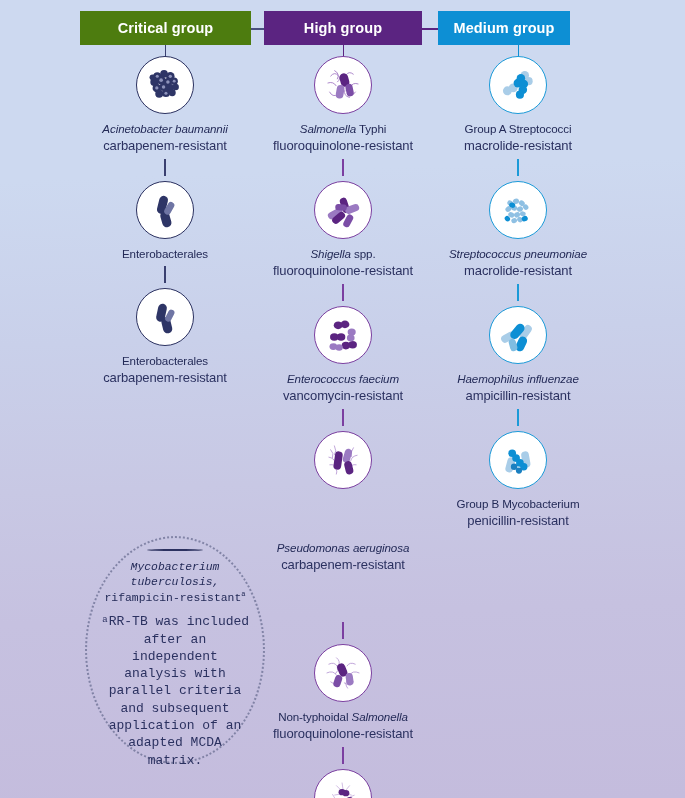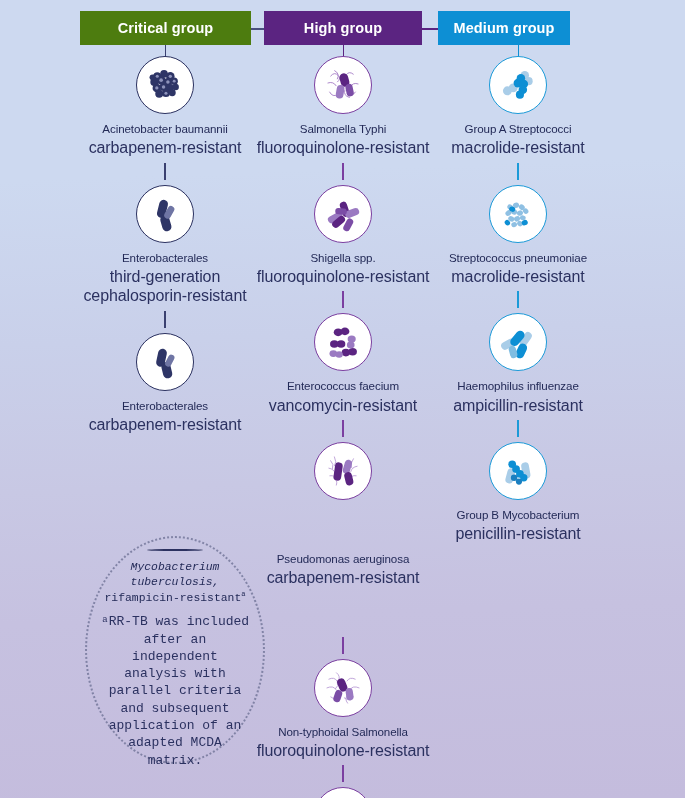--- a/index.html
+++ b/index.html
@@ -49,22 +49,22 @@
     background: #ffffff; position: relative; overflow: hidden;
     display: flex; align-items: center; justify-content: center;
   }
   .c1 .circle { border: 1.4px solid #2b3160; }
   .c2 .circle { border: 1.4px solid #7b3fa0; }
   .c3 .circle { border: 1.4px solid #1b9ad8; }
   .circle svg { width: 58px; height: 58px; display: block; }
 
   .label { text-align: center; margin-top: 8px; line-height: 1.18; }
   .name { font-size: 11.6px; font-weight: normal; color: #232a57; letter-spacing: -.1px; }
-  .name .it { }
-  .sub { font-size: 16px; color: #2b3160; margin-top: 2.5px; line-height: 1.22; letter-spacing: -.1px; }
+  .name .it { font-style: italic; }
+  .sub { font-size: 13px; color: #2b3160; margin-top: 2.5px; line-height: 1.22; letter-spacing: -.1px; }
 
   .connector { width: 1.5px; height: 17px; margin: 5px auto 0; }
   .c1 .connector { background: #3a4070; }
   .c2 .connector { background: #7b3fa0; }
   .c3 .connector { background: #1b9ad8; }
 
   
   .tb-wrap { position: absolute; left: 85px; top: 536px; width: 180px; height: 228px; font-family: Liberation Mono, monospace; }
   .tb-oval {
     position: absolute; inset: 0;
@@ -158,22 +158,20 @@
       <svg viewBox="0 0 58 58">
         <g>
           <rect x="22" y="14" width="9" height="19" rx="4.5" fill="#2e3566" transform="rotate(14 26 23)"></rect>
           <rect x="25" y="30" width="9.5" height="17" rx="4.7" fill="#2e3566" transform="rotate(-16 30 38)"></rect>
           <rect x="30" y="20" width="7" height="14" rx="3.5" fill="#6f75a4" transform="rotate(30 33 27)"></rect>
         </g>
       </svg>
     </div>
     <div class="label">
       <div class="name">Enterobacterales</div>
-      <div class="sub" style="white-space:pre-line;">third-generation
-cephalosporin-resistant</div>
     </div>
     <div class="connector"></div>
   </div>
 
   <div class="node" style="margin-top:5px;">
     <div class="circle">
       <svg viewBox="0 0 58 58">
         <g>
           <rect x="21" y="15" width="9" height="19" rx="4.5" fill="#2e3566" transform="rotate(12 25 24)"></rect>
           <rect x="26" y="29" width="9.5" height="17" rx="4.7" fill="#2e3566" transform="rotate(-14 31 37)"></rect>

